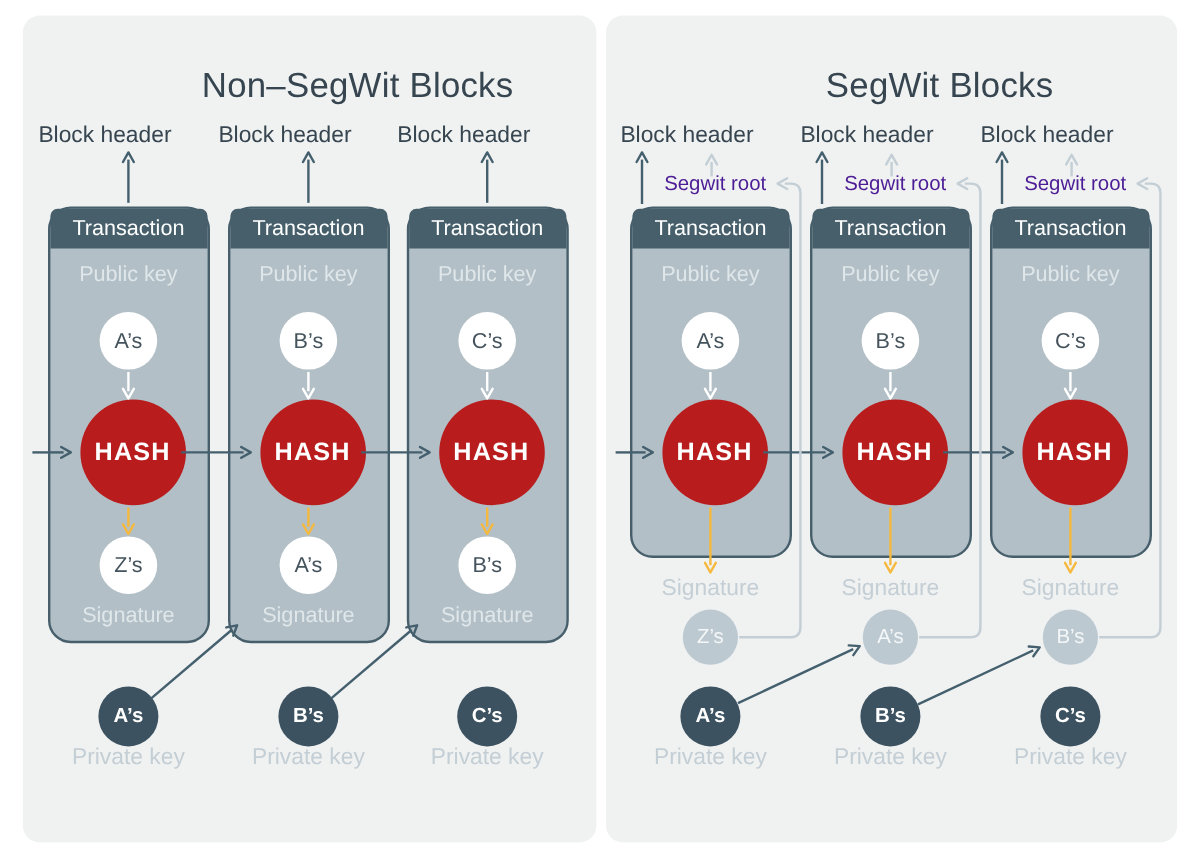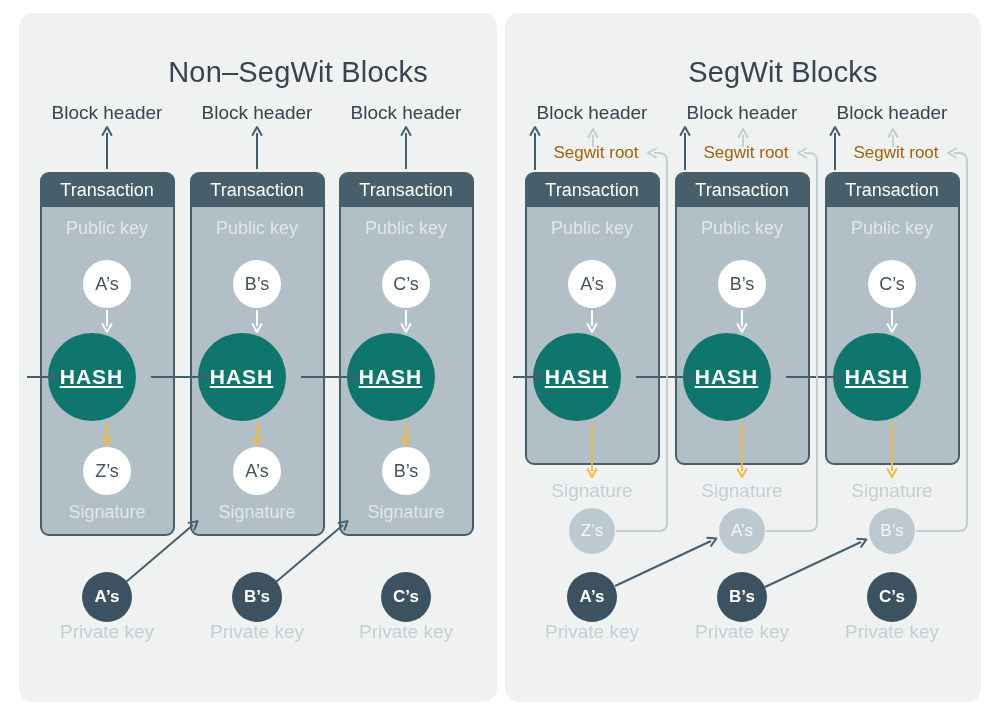--- a/index.html
+++ b/index.html
@@ -8,47 +8,47 @@
     font-family:"Liberation Sans","DejaVu Sans",sans-serif;
     -webkit-font-smoothing:antialiased;
   }
   .panel { position:absolute; top:13px; height:689px; background:#F0F2F2; border-radius:14px; }
   #panel-left  { left:19px;  width:478px; }
   #panel-right { left:505px; width:476px; }
 
   .panel-title { position:absolute; top:43px; left:0; width:100%; text-align:center;
                  font-size:29px; color:#36454F; letter-spacing:0.2px;padding-left:40px; }
 
-  .bh-label { position:absolute; top:102px; width:150px; text-align:center;
+  .bh-label { position:absolute; top:102px; width:150px; text-align:left;
               font-size:19px; color:#36454F; }
 
   .card { position:absolute; top:172px; width:135px; background:#B2BFC6;
-          border:2px solid #475F6B; border-radius:9px; box-sizing:border-box; z-index:2; }
+          border:2px solid #475F6B; border-radius:19px; box-sizing:border-box; z-index:2; }
   .card.tall  { height:364px; }
   .card.short { height:293px; }
   .card-header { height:33px; background:#475F6B; border-radius:6px 6px 0 0;
                  color:#FDFEFE; text-align:center; font-size:18px; line-height:33px; }
   .card-label { position:absolute; left:0; width:100%; text-align:center;
                 font-size:18px; color:#DFE7EA; }
   .lbl-pub { top:44px; }
   .lbl-sig { top:328px; }
 
   .owner-circle { position:absolute; width:48px; height:48px; border-radius:50%;
                   background:#ffffff; color:#44535C; font-size:18px;
                   display:flex; align-items:center; justify-content:center; left:41.5px; }
   .pub-circle { top:86px; }
   .sig-circle { top:273px; }
-  .hash-circle { position:absolute; width:88px; height:88px; border-radius:50%; left:6px; top:159px;
-                 background:#0f766e; color:#ffffff; font-weight:bold; font-size:21px; letter-spacing:1px;
-                 display:flex; align-items:center; justify-content:center;text-decoration:underline; }
+  .hash-circle { position:absolute; width:88px; height:88px; border-radius:50%; left:25px; top:159px;
+                 background:#b91c1c; color:#ffffff; font-weight:bold; font-size:21px; letter-spacing:1px;
+                 display:flex; align-items:center; justify-content:center; }
 
   .sig-label-out { position:absolute; top:480px; width:150px; text-align:center;
                    font-size:19px; color:#C4CED5; z-index:3; }
   .segwit-root { position:absolute; top:143px; width:120px; text-align:center;
-                 font-size:17px; color:#a16207; }
+                 font-size:17px; color:#4c1d95; }
   .light-circle { position:absolute; top:508px; width:46px; height:46px; border-radius:50%;
                   background:#BDC9D1; color:#F4F7F8; font-size:17px;
                   display:flex; align-items:center; justify-content:center; z-index:2; }
   .dark-circle { position:absolute; top:572px; width:50px; height:50px; border-radius:50%;
                  background:#3C5260; color:#ffffff; font-size:17px; font-weight:600;
                  display:flex; align-items:center; justify-content:center; z-index:2; }
   .pk-label { position:absolute; top:621px; width:150px; text-align:center;
               font-size:19px; color:#C4CED5; }
 
   #arrow-layer { position:absolute; left:0; top:0; z-index:5; pointer-events:none; }

